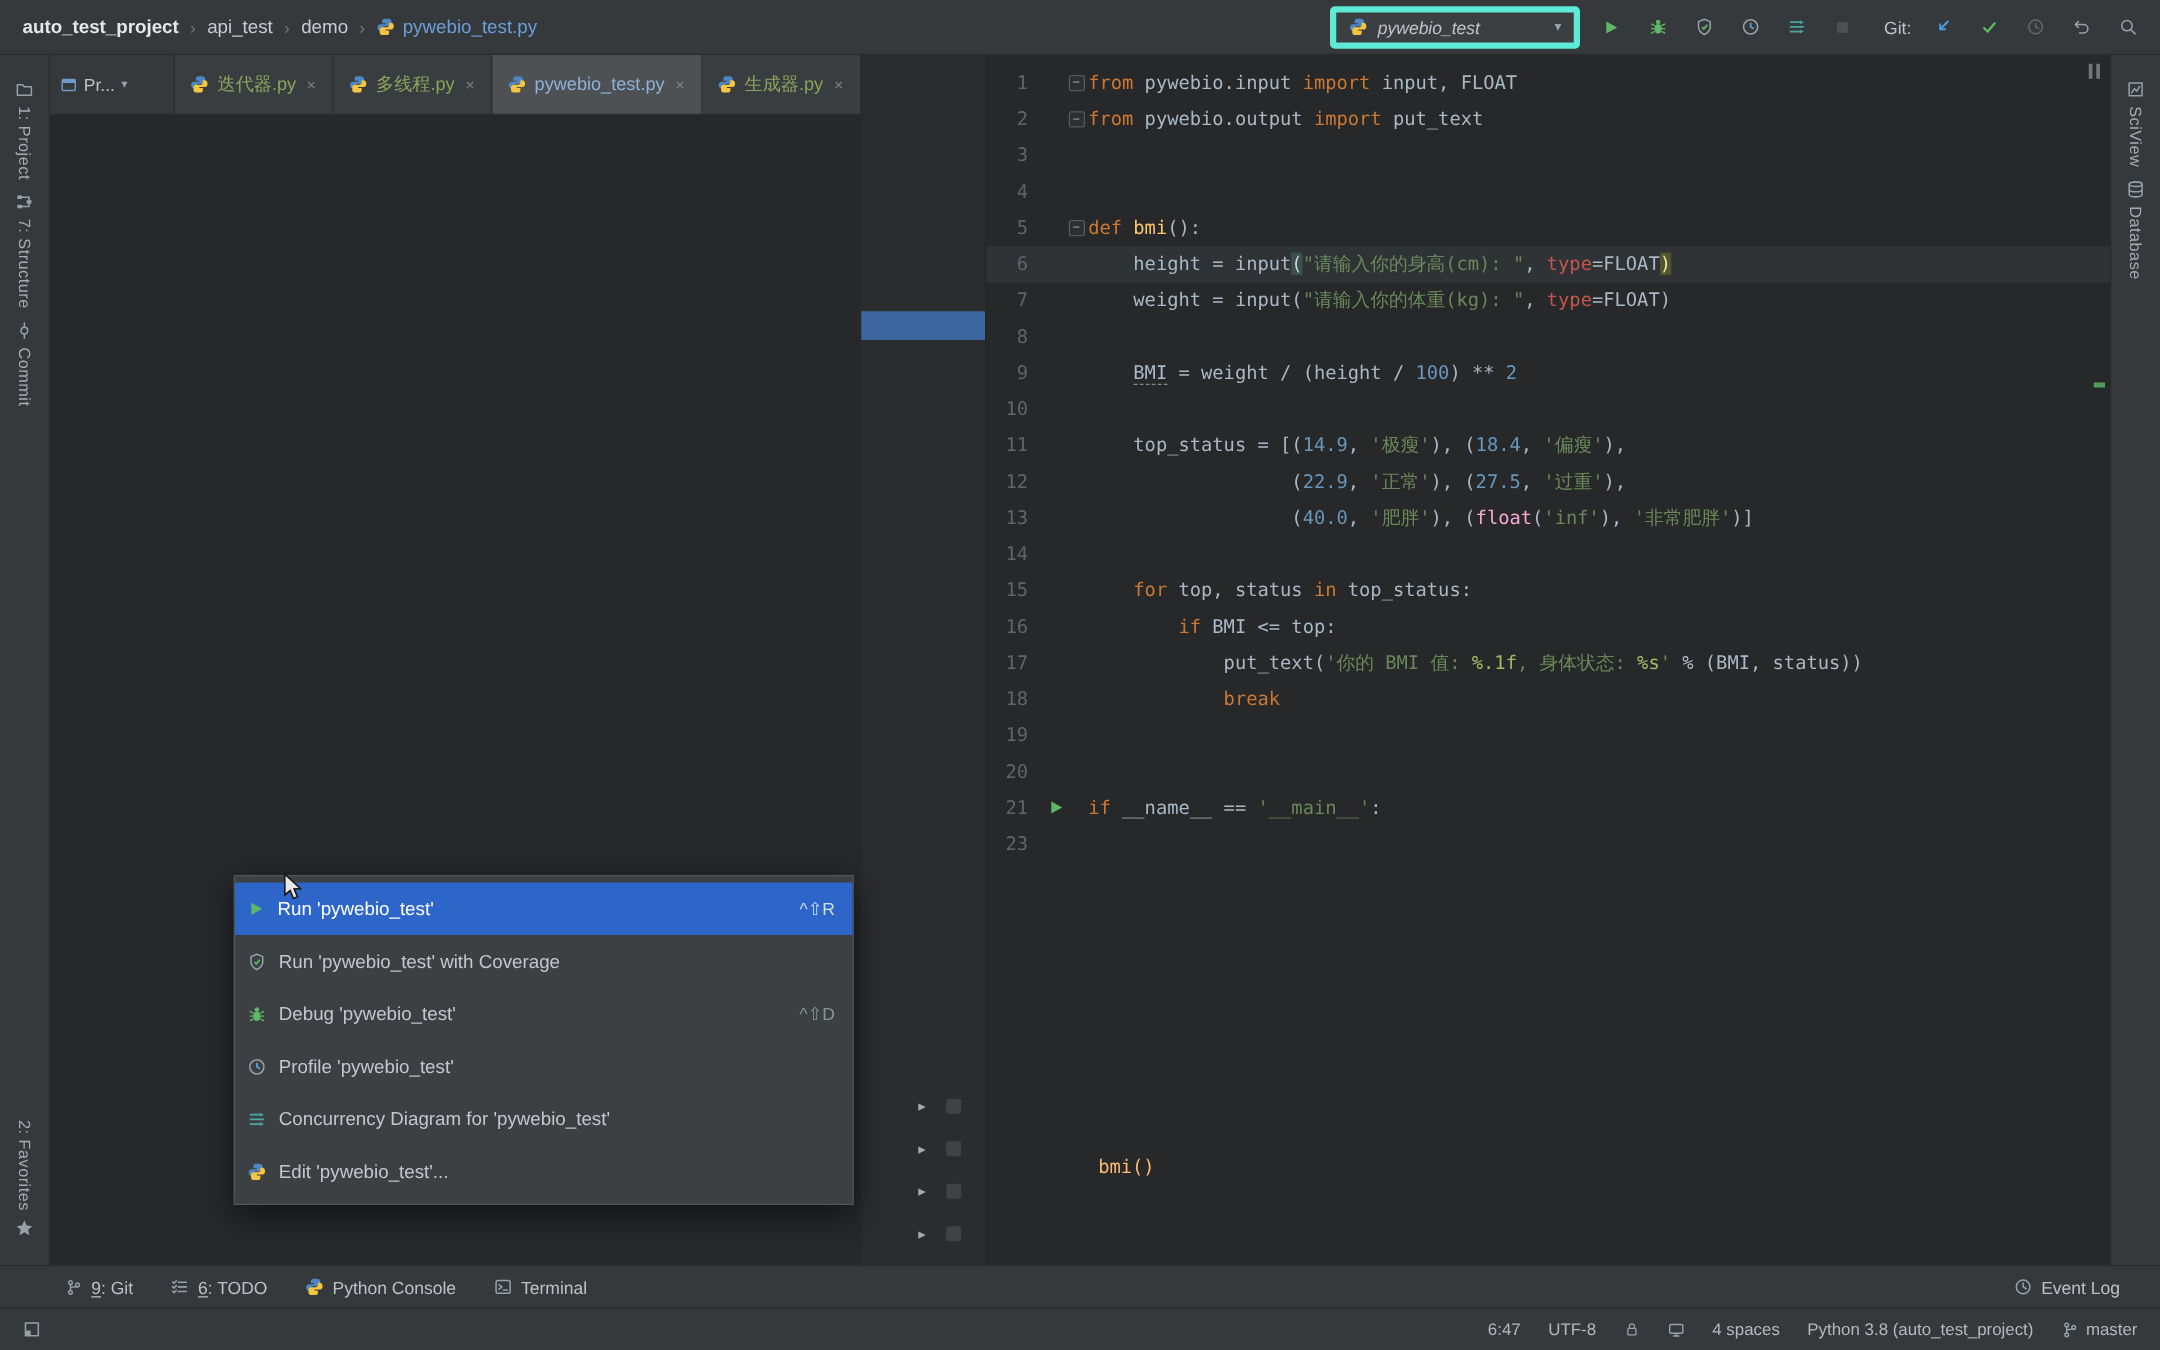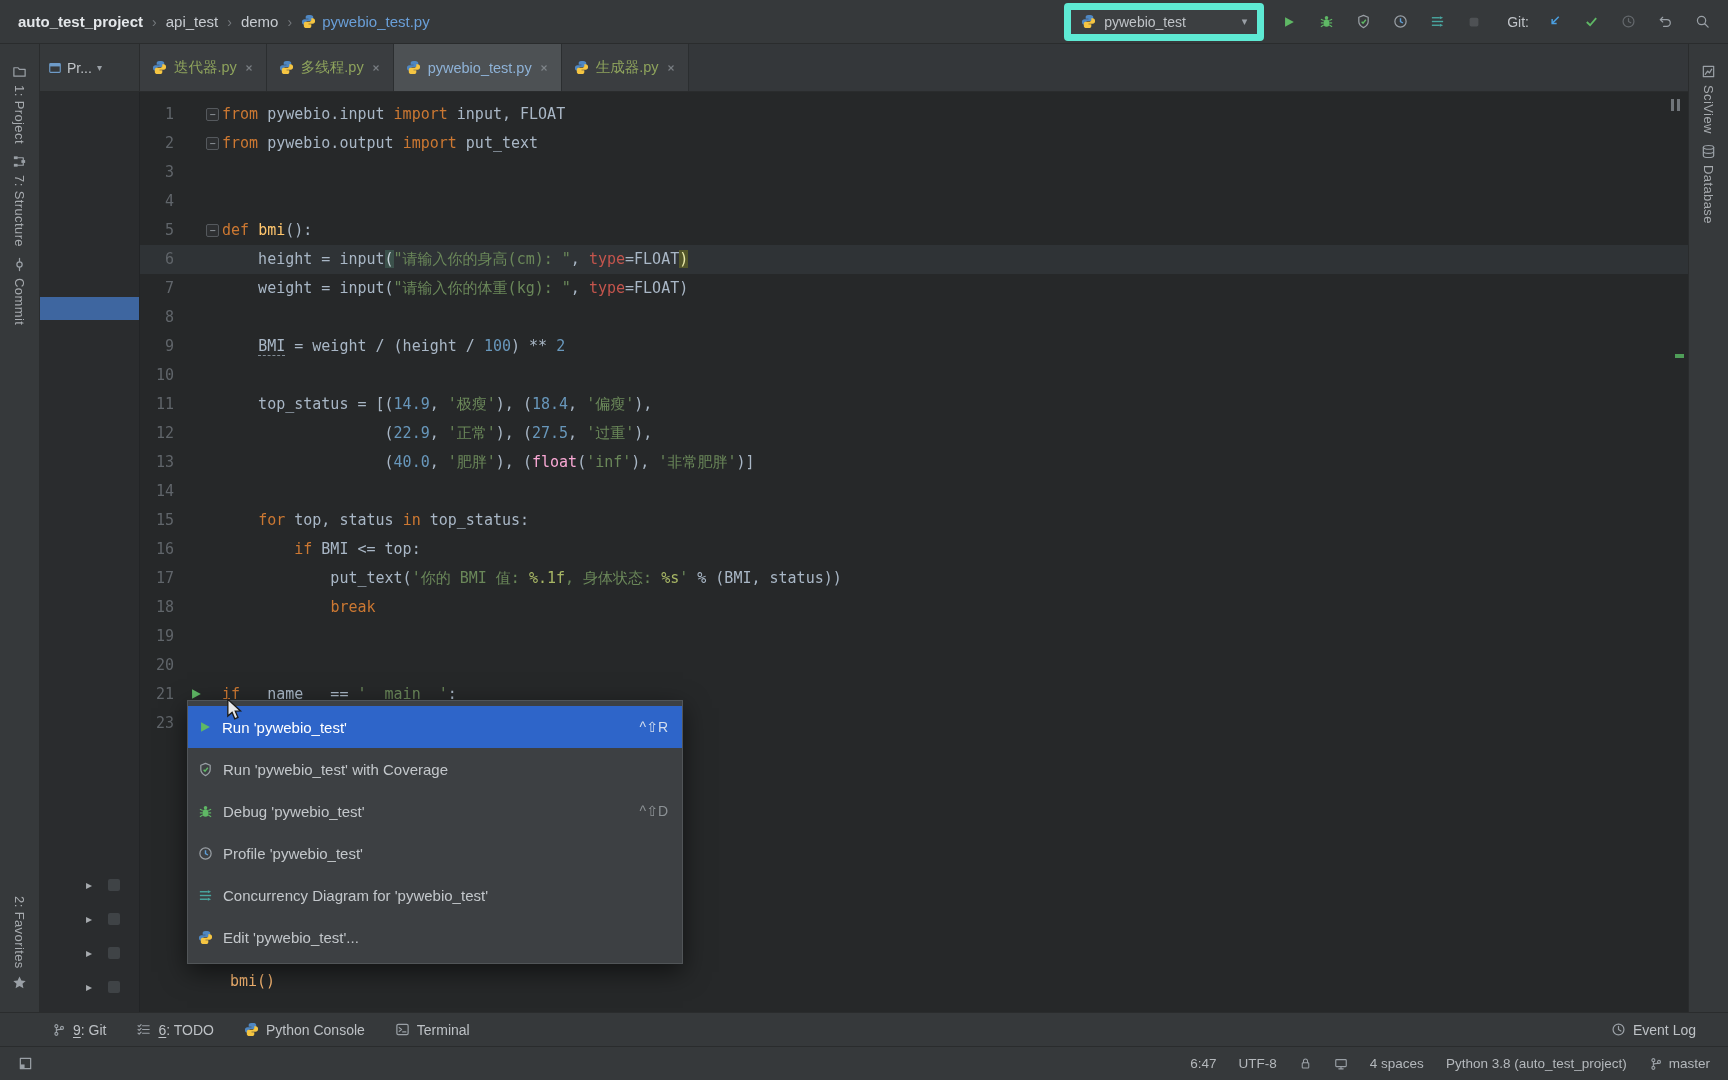--- a/index.html
+++ b/index.html
@@ -7,34 +7,34 @@
 .app{position:relative;width:1728px;height:1080px;background:#26282a;font-family:"Liberation Sans","DejaVu Sans",sans-serif;color:#bbbec2;overflow:hidden;}
 .ic{display:inline-flex;align-items:center;justify-content:center;line-height:0;flex:none;}
 
 .titlebar{height:44px;background:#36393b;display:flex;align-items:center;padding:0 14px 0 18px;border-bottom:1px solid #2a2c2d;}
 .breadcrumbs{display:flex;align-items:center;gap:9px;font-size:15px;}
 .crumb{color:#c7cbd0;}
 .crumb.root{font-weight:bold;color:#e4e7ea;}
 .crumb-sep{color:#75797d;font-size:14px;}
 .crumb.file{display:flex;align-items:center;gap:6px;color:#6a9fd8;}
 .tb-right{margin-left:auto;display:flex;align-items:center;gap:13px;}
-.runconfig{display:flex;align-items:center;gap:8px;border:7px solid #5eead4;border-radius:4px;background:#3c3f41;padding:4px 10px;width:200px;font-size:14px;color:#c0c4c8;}
+.runconfig{display:flex;align-items:center;gap:8px;border:5px solid #5eead4;border-radius:4px;background:#3c3f41;padding:4px 10px;width:200px;font-size:14px;color:#c0c4c8;font-style:italic;}
 .runconfig .caret{margin-left:auto;color:#9aa0a6;font-size:11px;}
 .tbtn{width:24px;height:24px;display:flex;align-items:center;justify-content:center;border-radius:3px;}
 .tbtn.dim{opacity:.45;}
 .git-label{font-size:14px;color:#c0c4c8;margin-left:8px;}
 
 .main{display:flex;height:968px;}
 .stripe{width:40px;background:#36393b;display:flex;flex-direction:column;align-items:center;}
 .stripe.left{border-right:1px solid #2a2c2d;justify-content:space-between;padding:10px 0 12px;}
 .stripe.right{border-left:1px solid #2a2c2d;padding:10px 0;}
 .stripe-btn{display:flex;flex-direction:column;align-items:center;gap:6px;margin:10px 0;color:#a7abaf;}
 .stripe-btn.flip{flex-direction:column-reverse;}
 .vtext{writing-mode:vertical-rl;font-size:13px;letter-spacing:.4px;white-space:nowrap;color:#a7abaf;}
-.center{flex:1;display:flex;flex-direction:column;min-width:0;}
+.center{flex:1;display:flex;flex-direction:row;min-width:0;}
 .toprow{height:48px;display:flex;background:#34373a;border-bottom:1px solid #2a2c2d;}
 .panel-header{width:100px;display:flex;align-items:center;gap:5px;padding:0 8px;background:#36393b;font-size:14px;color:#c0c4c8;border-right:1px solid #2a2c2d;}
 .panel-header .caret{font-size:10px;color:#9aa0a6;}
 .tabs{display:flex;align-items:stretch;flex:1;}
 .tab{display:flex;align-items:center;gap:7px;padding:0 12px;font-size:14.5px;border-right:1px solid #2b2e30;background:#3a3d40;}
 .tab .tab-label{color:#9aa0a6;}
 .tab.vcs-added .tab-label{color:#8ea35c;}
 .tab.vcs-modified .tab-label{color:#8fb3d8;}
 .tab.active{background:#4d5154;}
 .tab .close{opacity:.65;}

